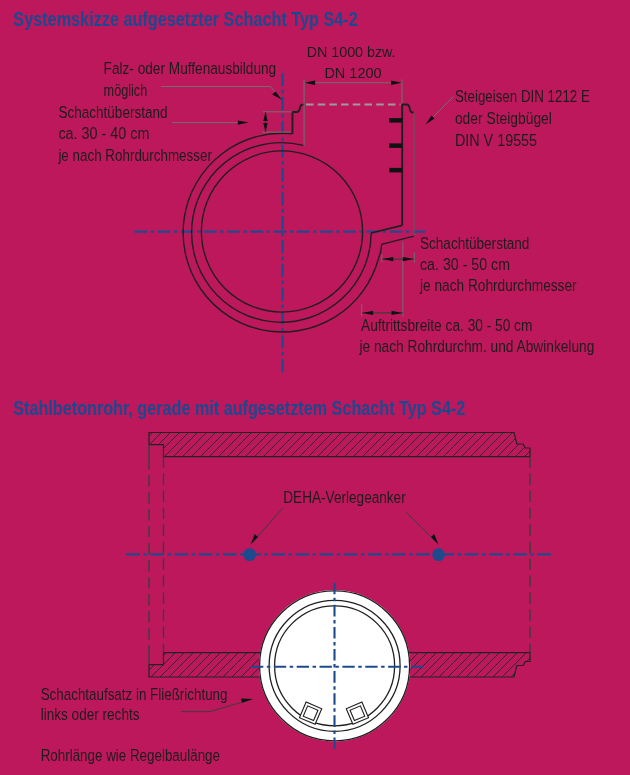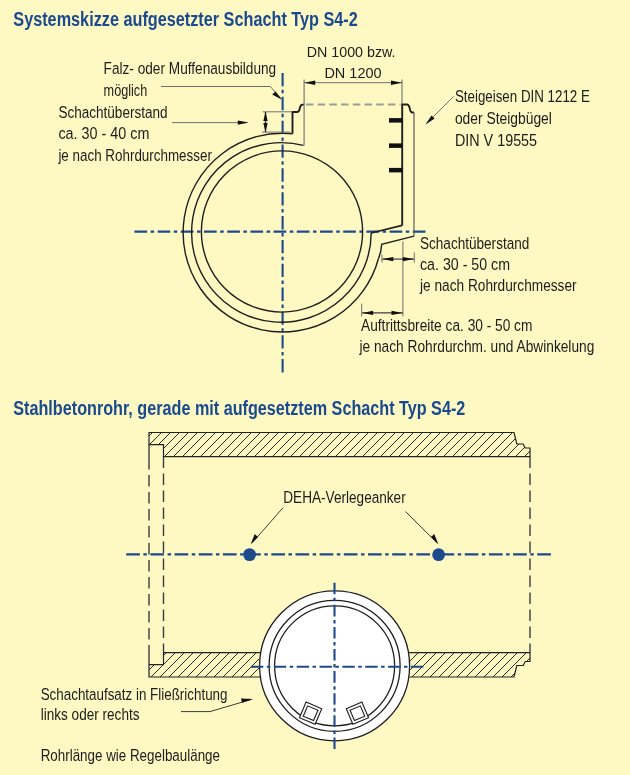--- a/index.html
+++ b/index.html
@@ -1,16 +1,16 @@
 <!DOCTYPE html>
 <html><head>
 <meta charset="utf-8">
 <style>
   html,body{margin:0;padding:0;background:#fff;}
-  .page{position:relative;width:630px;height:775px;background:#fef9c3;overflow:hidden;
+  .page{position:relative;width:630px;height:775px;background:#be185d;overflow:hidden;
         font-family:"Liberation Sans",sans-serif;}
   svg{position:absolute;top:0;left:0;}
   text{font-family:"Liberation Sans",sans-serif;fill:#1c1c1c;}
   .ttl{font-weight:bold;fill:#19498f;}
 </style>
 </head>
 <body>
 <div class="page">
 <svg width="630" height="775" viewBox="0 0 630 775">
 <defs>

